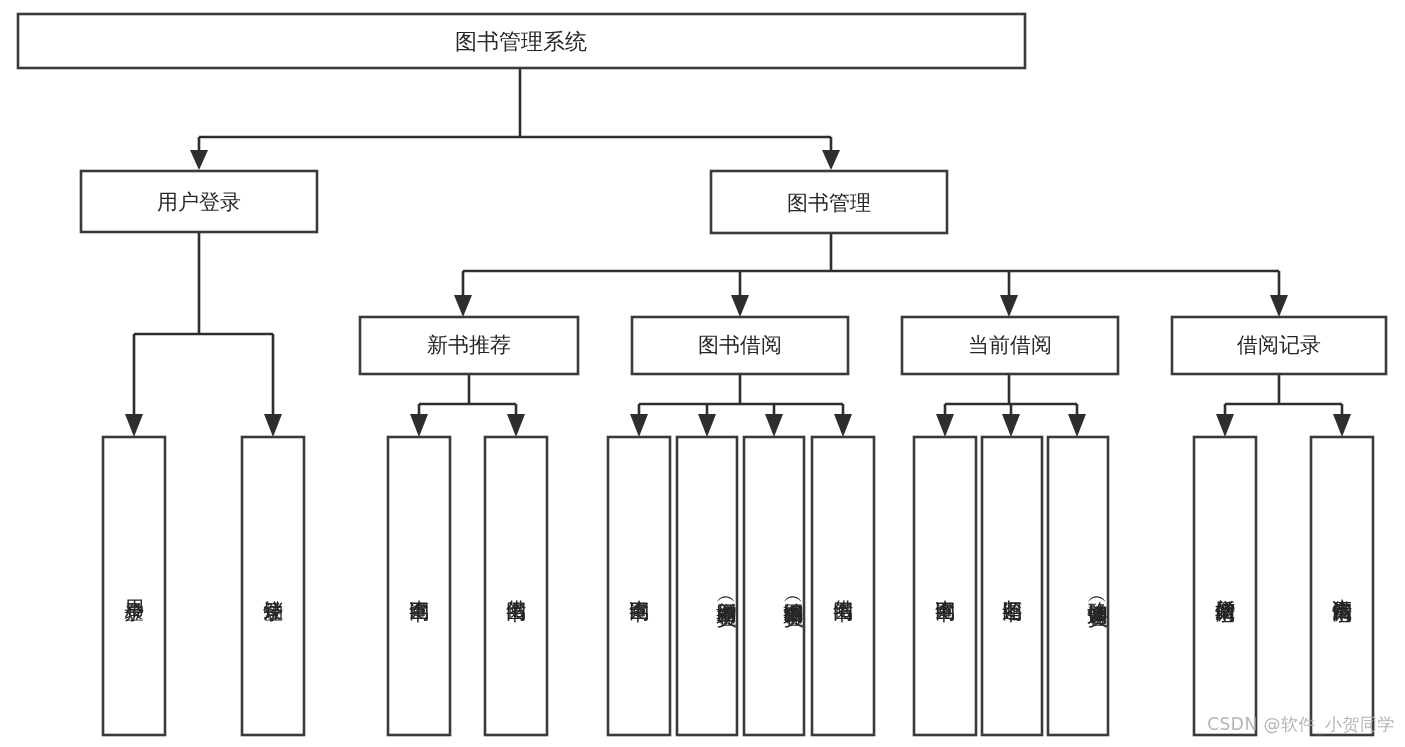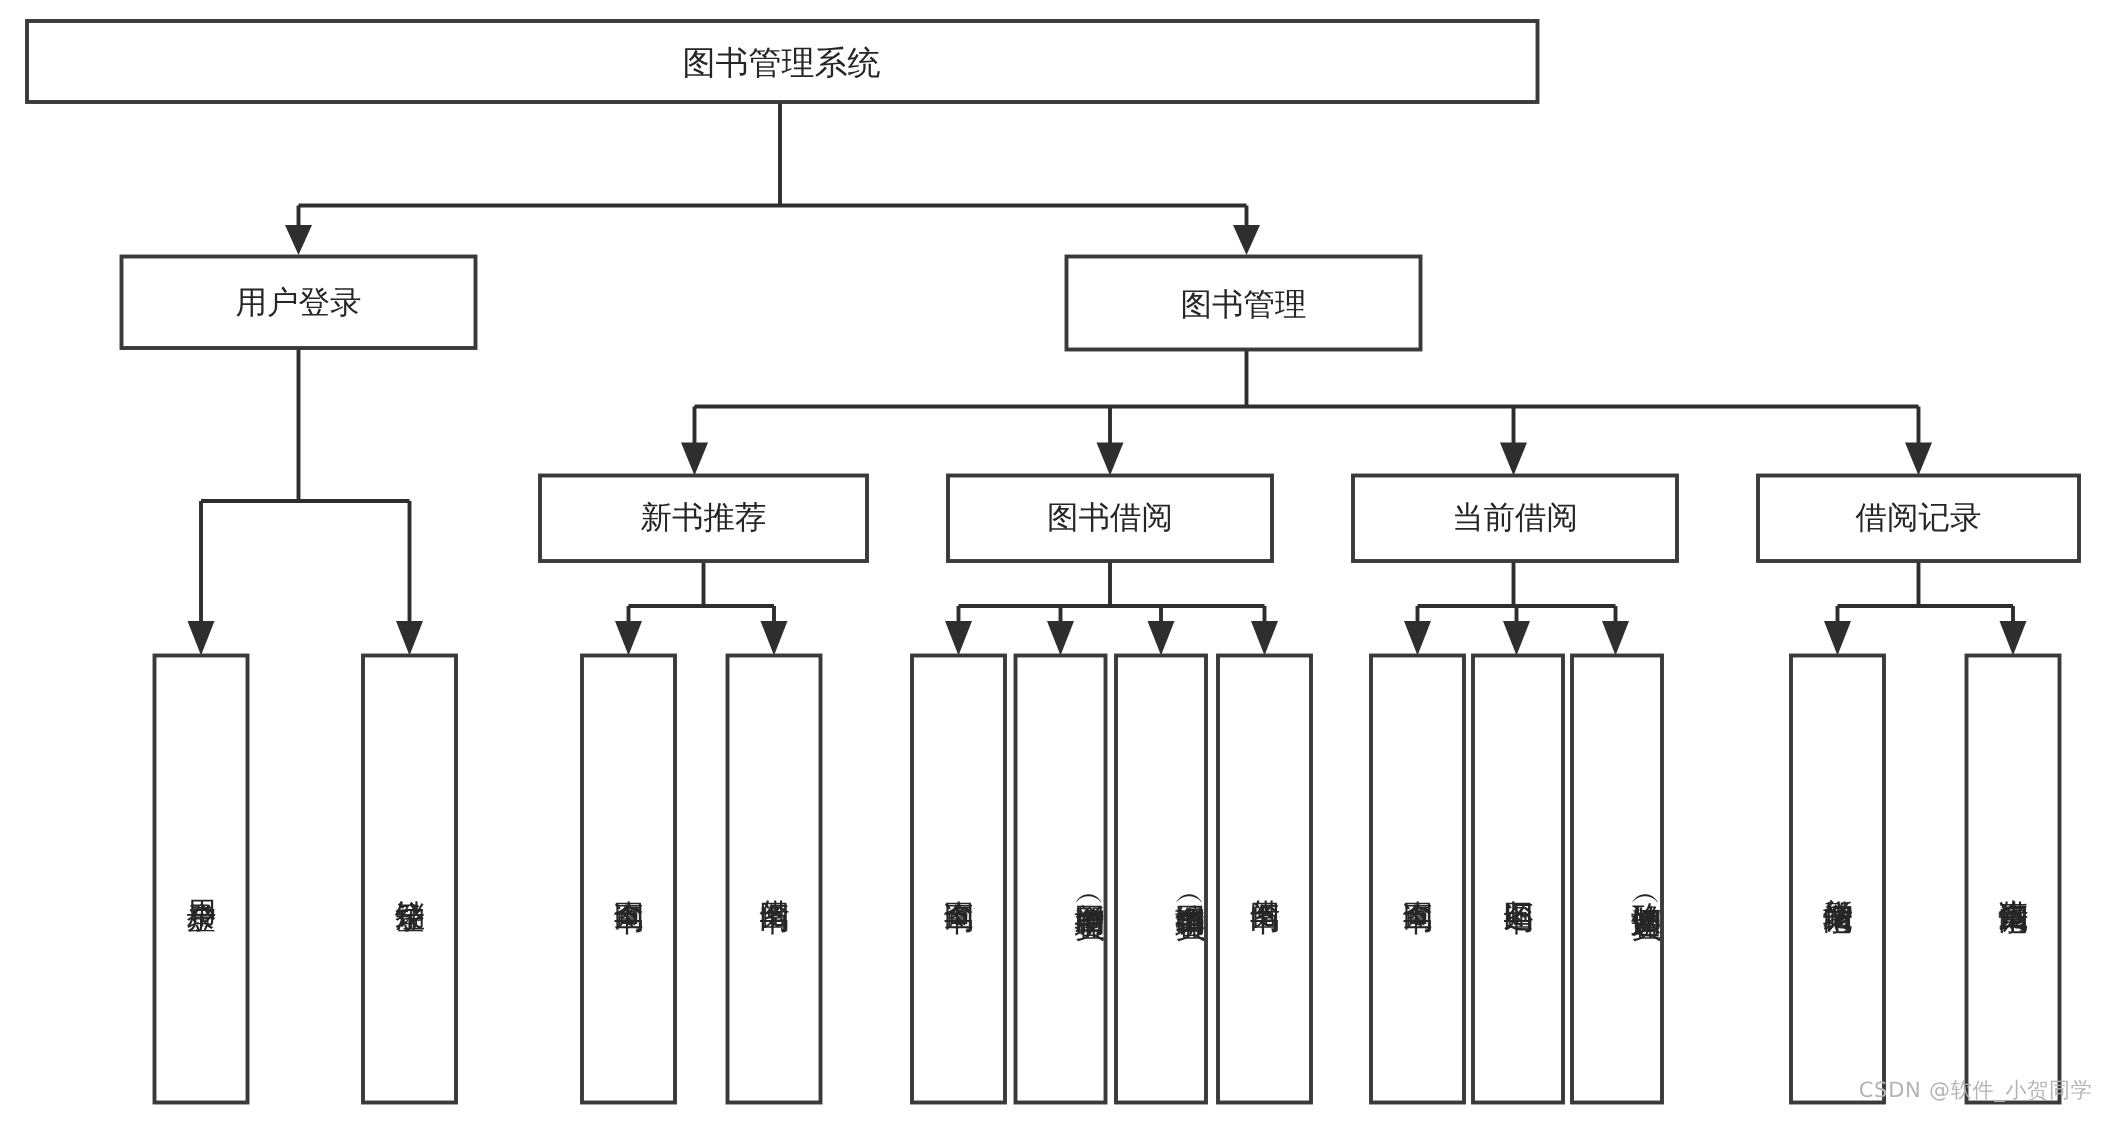--- a/index.html
+++ b/index.html
@@ -72,21 +72,21 @@
     pointer-events: none;
   }
   .vlabel.centered {
     align-items: center;
   }
   .watermark {
     position: absolute;
     right: 10px;
     bottom: 4px;
     font-family: "DejaVu Sans", "Liberation Sans", sans-serif;
-    font-size: 14px;
+    font-size: 17px;
     color: #b4b4b4;
     white-space: nowrap;
     letter-spacing: 0.5px;
   }
 </style>
 </head>
 <body>
 
 <div id="diagram-root">
 

